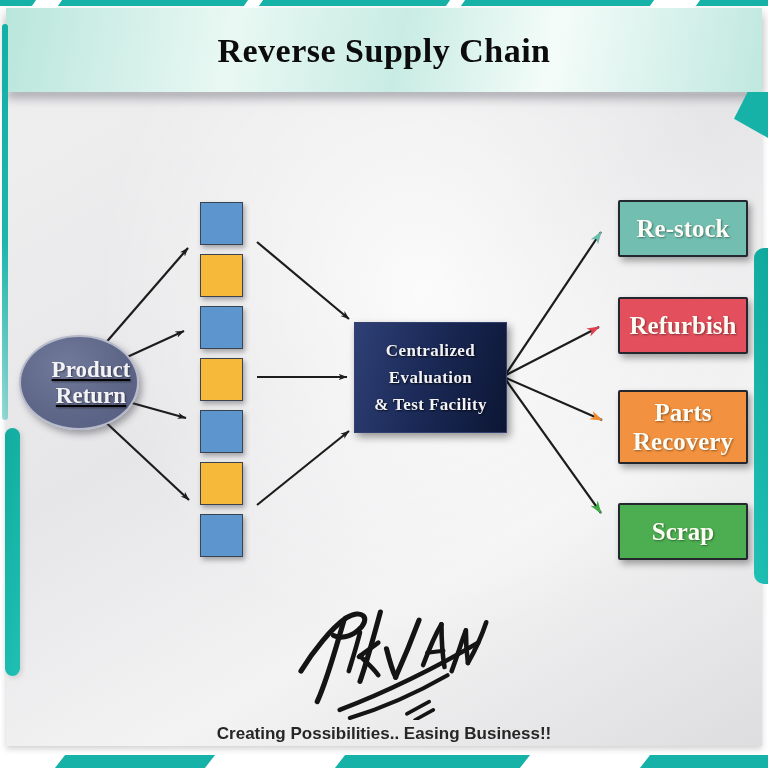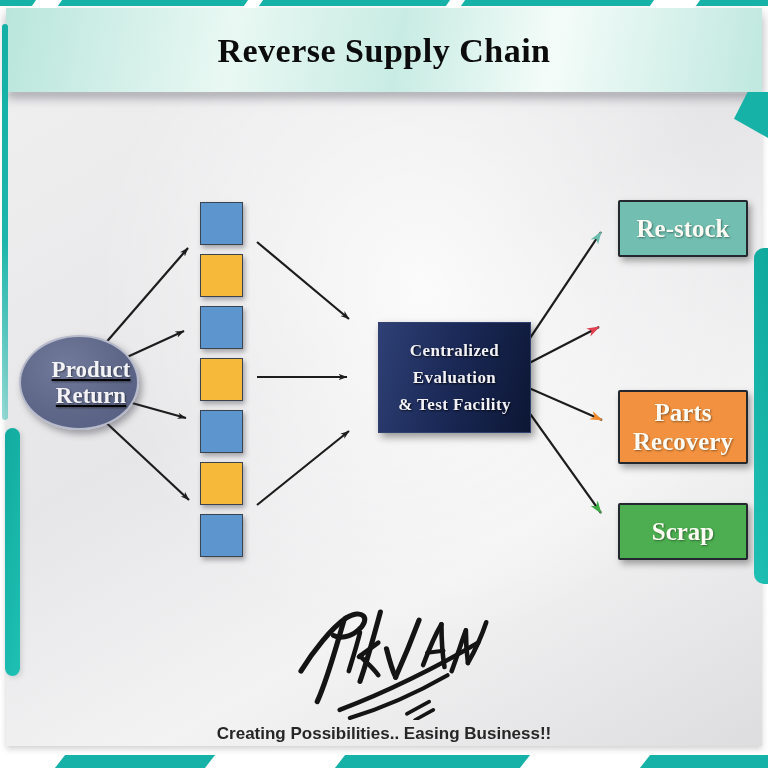--- a/index.html
+++ b/index.html
@@ -54,21 +54,21 @@
   .units{position:absolute;left:200px;top:202px;width:42px;height:400px;z-index:3;}
   .unit{position:absolute;left:0;width:41px;height:41px;border:1px solid #3a4350;
         box-shadow:2px 3px 5px rgba(70,70,80,.45);}
 
   .retailers-label{position:absolute;left:95px;top:562px;width:260px;text-align:center;z-index:3;
         font-size:25px;color:#141414;letter-spacing:.5px;font-weight:600;}
 
   .facility{position:absolute;left:354px;top:322px;width:151px;height:109px;z-index:3;
         background:linear-gradient(105deg,#2f4075 0%,#1b2a58 45%,#0c1634 100%);
         border:1px solid #31406e;box-shadow:3px 4px 8px rgba(0,0,0,.4);
-        display:flex;flex-direction:column;align-items:center;justify-content:center;margin-left:24px;}
+        display:flex;flex-direction:column;align-items:center;justify-content:center;}
   .facility span{color:#f3f3f7;font-size:17px;line-height:27px;letter-spacing:.4px;font-weight:600;
         text-shadow:1px 1px 2px rgba(0,0,0,.8);}
 
   .outcomes{position:absolute;left:618px;top:0;width:130px;height:592px;z-index:3;}
   .outcome{position:absolute;left:0;width:126px;border:2px solid #23282e;border-radius:2px;
         display:flex;align-items:center;justify-content:center;text-align:center;
         box-shadow:3px 4px 7px rgba(0,0,0,.35);}
   .outcome span{color:#fdfdf5;font-size:25px;line-height:29px;font-weight:600;
         text-shadow:1px 1px 2px rgba(0,0,0,.4);}
 
@@ -157,20 +157,23 @@
 
   <div class="facility node">
     <span>Centralized</span>
     <span>Evaluation</span>
     <span>&amp; Test Facility</span>
   </div>
 
   <div class="outcomes">
       <div class="outcome" style="top: 200px; height: 53px; background: rgb(114, 191, 178);">
         <span>Re-stock</span>
+      </div>
+      <div class="outcome" style="top: 297px; height: 53px; background: rgb(227, 79, 93);">
+        <span>Refurbish</span>
       </div>
       <div class="outcome" style="top: 390px; height: 70px; background: rgb(242, 145, 63);">
         <span>Parts Recovery</span>
       </div>
       <div class="outcome" style="top: 503px; height: 53px; background: rgb(76, 174, 80);">
         <span>Scrap</span>
       </div>
     </div>
 
   <svg class="signature" width="205" height="112" viewBox="0 0 200 110" role="img" aria-label="PIKVAN">

